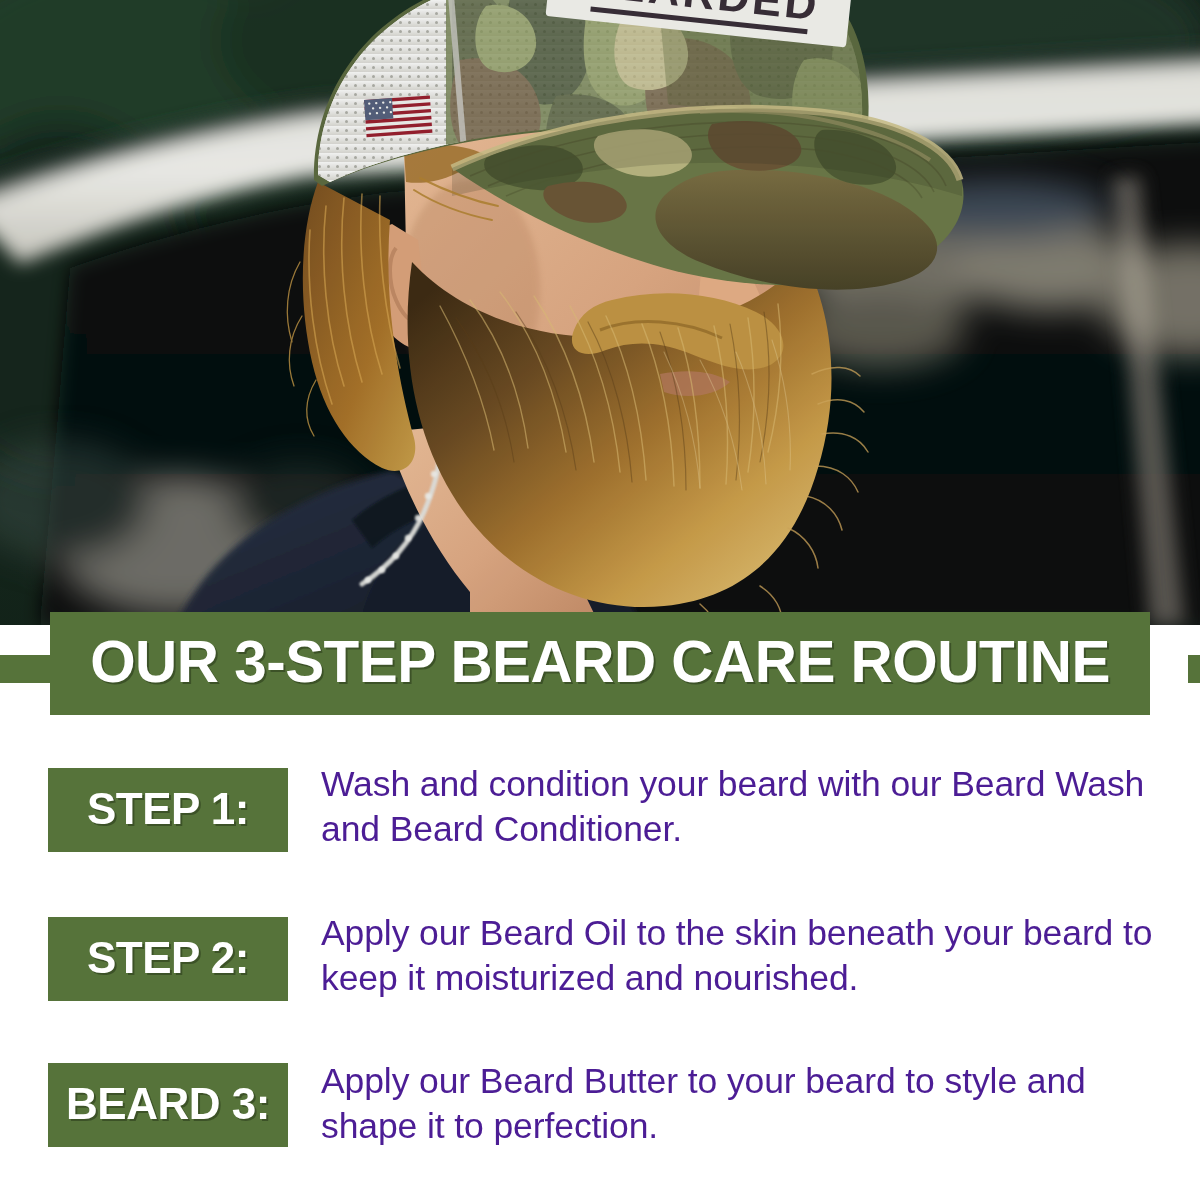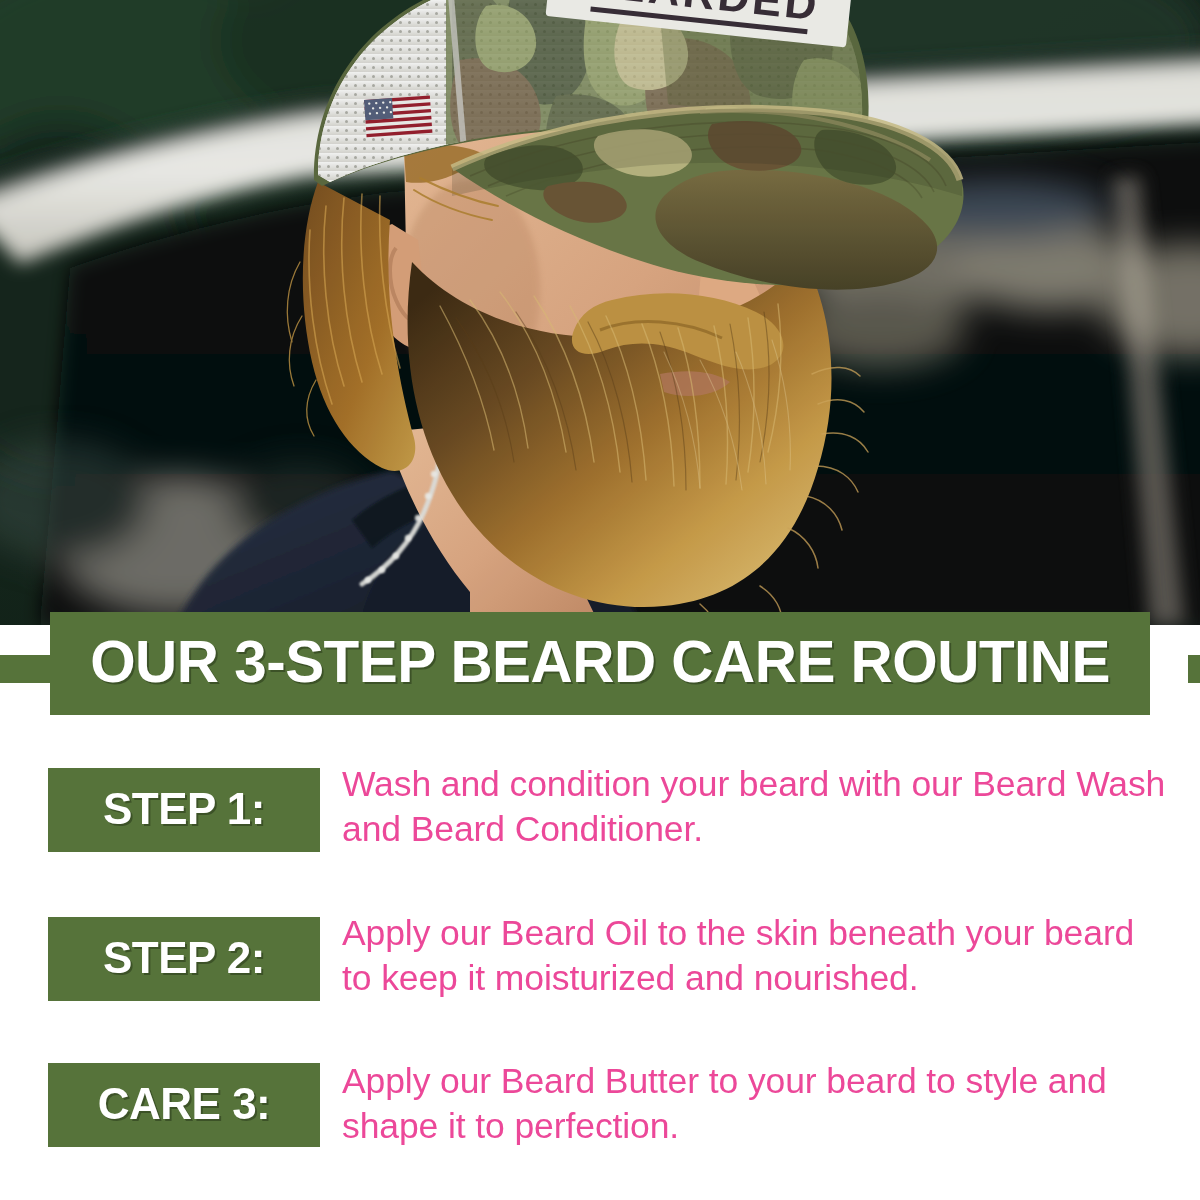--- a/index.html
+++ b/index.html
@@ -93,21 +93,21 @@
     width: 1120px;
     display: flex;
     align-items: flex-start;
   }
   .step-row-1 { top: 51px; }
   .step-row-2 { top: 198px; align-items: flex-end; }
   .step-row-3 { top: 346px; }
 
   .step-badge {
     flex: 0 0 auto;
-    width: 272px;
+    width: 240px;
     height: 84px;
     background: #56733a;
     display: flex;
     align-items: center;
     justify-content: center;
     box-sizing: border-box;
   }
   .step-badge-label {
     color: #ffffff;
     font-family: "Liberation Sans", sans-serif;
@@ -115,22 +115,22 @@
     font-size: 44px;
     line-height: 1;
     letter-spacing: -0.5px;
     white-space: nowrap;
     text-shadow: 2px 2px 0 rgba(28,42,18,0.45);
     padding-bottom: 2px;
   }
 
   .step-text {
     flex: 1 1 auto;
-    padding-left: 22px;
-    color: #ec4899;
+    padding-left: 33px;
+    color: #4c1d95;
     font-family: "Liberation Sans", sans-serif;
     font-size: 35.5px;
     line-height: 1.27;
     font-weight: 400;
     letter-spacing: -0.1px;
     margin-top: -6px;
   }
   .step-row-2 .step-text,
   .step-row-3 .step-text { margin-top: -4px; }
 </style>
@@ -531,20 +531,20 @@
 
     <div class="step-row step-row-2">
       <div class="step-badge">
         <span class="step-badge-label">STEP 2:</span>
       </div>
       <div class="step-text">Apply our Beard Oil to the skin beneath your beard to keep it moisturized and nourished.</div>
     </div>
 
     <div class="step-row step-row-3">
       <div class="step-badge">
-        <span class="step-badge-label">CARE 3:</span>
+        <span class="step-badge-label">BEARD 3:</span>
       </div>
       <div class="step-text">Apply our Beard Butter to your beard to style and shape it to perfection.</div>
     </div>
 
   </div>
 
 </div>
 
 </body></html>

